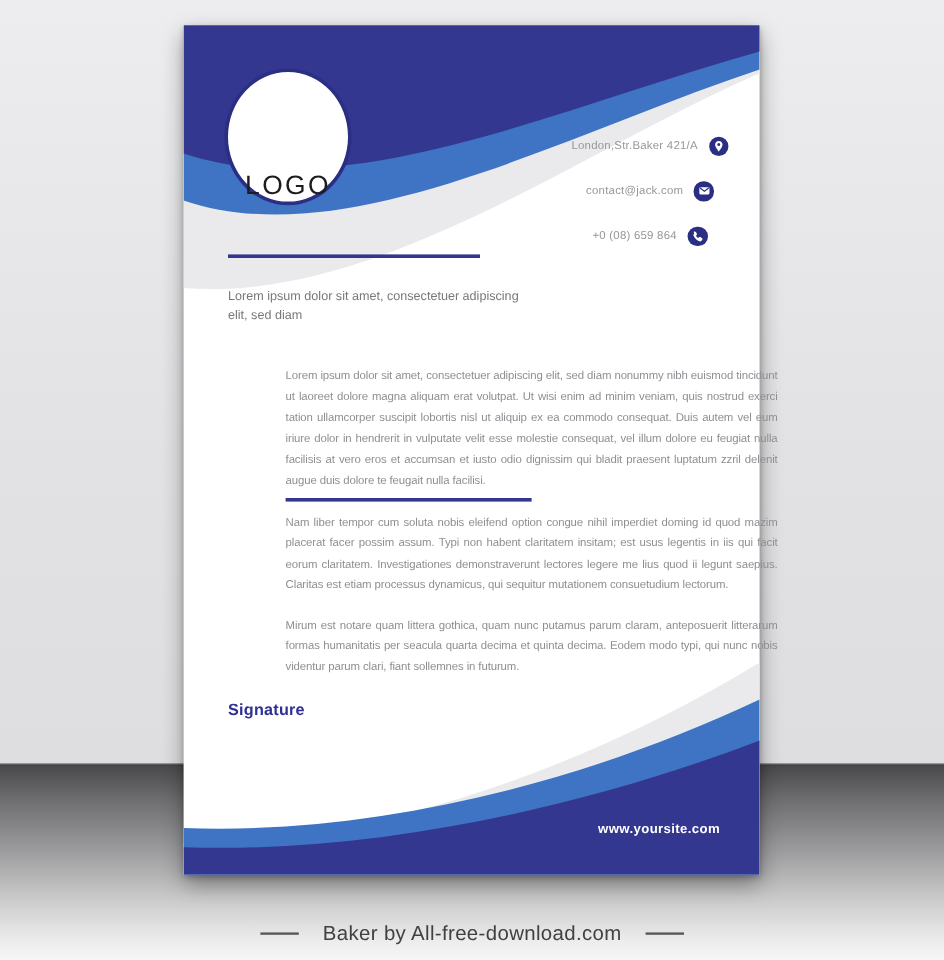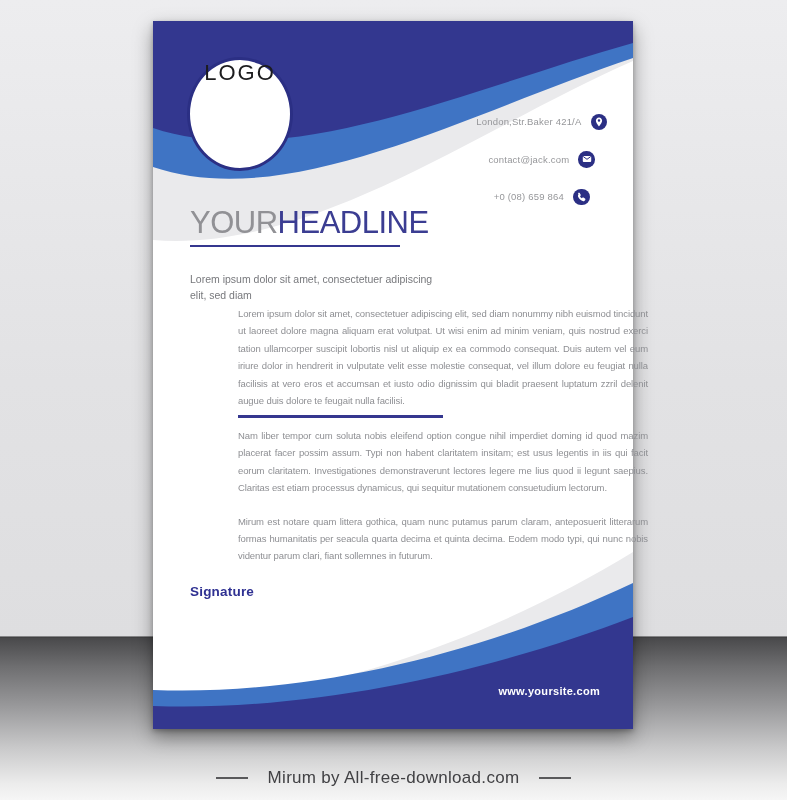--- a/index.html
+++ b/index.html
@@ -14,21 +14,21 @@
 
   .page { position:absolute; left:153px; top:21px; width:480px; height:708px; background:#ffffff;
           box-shadow:0 8px 18px rgba(0,0,0,.38), 0 2px 5px rgba(0,0,0,.25); }
 
   .header-art, .footer-art { position:absolute; left:0; width:480px; display:block; }
   .header-art { top:0; height:245px; }
   .footer-art { bottom:0; height:178px; }
 
   .logo-circle { position:absolute; left:34px; top:36px; width:106px; height:114px;
                  background:#fff; border:3px solid #2b2f84; border-radius:50%;
-                 display:flex; align-items:flex-start; justify-content:center; z-index:3; }
+                 display:flex; align-items:flex-end; justify-content:center; z-index:3; }
   .logo-circle span { font-size:22px; letter-spacing:2px; color:#1c1c1e; font-weight:400; }
 
   .contact { position:absolute; top:73px; right:26px; z-index:3; }
   .contact-row { display:flex; align-items:center; justify-content:center; gap:9px; height:19.5px;margin-top:18px; }
   .contact-row .ctext { font-size:9.5px; color:#96979a; letter-spacing:.2px; }
   .cicon { width:16.5px; height:16.5px; border-radius:50%; background:#2b2f84;
            display:flex; align-items:center; justify-content:center; flex:0 0 auto; }
   .cicon svg { display:block; }
 
   .headline-block { position:absolute; left:37px; top:186px; z-index:2; }
@@ -96,23 +96,20 @@
       <span class="ctext">+0 (08) 659 864</span>
       <span class="cicon">
         <svg width="16" height="16" viewBox="0 0 16 16">
           <path d="M5.1 4.2c.5-.5 1.35-.45 1.75.15l.72 1.05c.33.5.26 1.15-.17 1.57l-.4.4c.34.85 1.03 1.54 1.88 1.88l.4-.4c.42-.43 1.07-.5 1.57-.17l1.05.72c.6.4.67 1.25.15 1.75l-.5.5c-.5.5-1.25.68-1.93.42-2.1-.82-3.77-2.5-4.6-4.6-.25-.68-.08-1.43.42-1.93z" fill="#fff"></path>
         </svg>
       </span>
     </div>
   </div>
 
   <div class="headline-block">
-    <div class="headline">
-      <span class="part1">YOUR</span><span class="part2">HEADLINE</span>
-    </div>
     <div class="head-rule"></div>
     <div class="subtitle">
       <div>Lorem ipsum dolor sit amet, consectetuer adipiscing</div>
       <div>elit, sed diam</div>
     </div>
   </div>
 
   <div class="body-copy">
     <p>Lorem ipsum dolor sit amet, consectetuer adipiscing elit, sed diam nonummy nibh euismod tincidunt ut laoreet dolore magna aliquam erat volutpat. Ut wisi enim ad minim veniam, quis nostrud exerci tation ullamcorper suscipit lobortis nisl ut aliquip ex ea commodo consequat. Duis autem vel eum iriure dolor in hendrerit in vulputate velit esse molestie consequat, vel illum dolore eu feugiat nulla facilisis at vero eros et accumsan et iusto odio dignissim qui bladit praesent luptatum zzril delenit augue duis dolore te feugait nulla facilisi.</p>
     <div class="mid-rule"></div>
@@ -126,15 +123,15 @@
     <path d="M480 1 C370 68 240 122 110 142 C70 148 35 151 0 152 V178 H480 Z" fill="#eaeaec"></path>
     <path d="M0 139 C155 145 330 103 480 32 V178 H0 Z" fill="#3f74c4"></path>
     <path d="M0 155 C165 161 345 118 480 66 V178 H0 Z" fill="#33378f"></path>
   </svg>
 
   <div class="site-url">www.yoursite.com</div>
 </div>
 
 <div class="watermark">
   <span class="dash"></span>
-  <span class="wtext">Mirum by All-free-download.com</span>
+  <span class="wtext">Baker by All-free-download.com</span>
   <span class="dash"></span>
 </div>
 
 </body></html>

